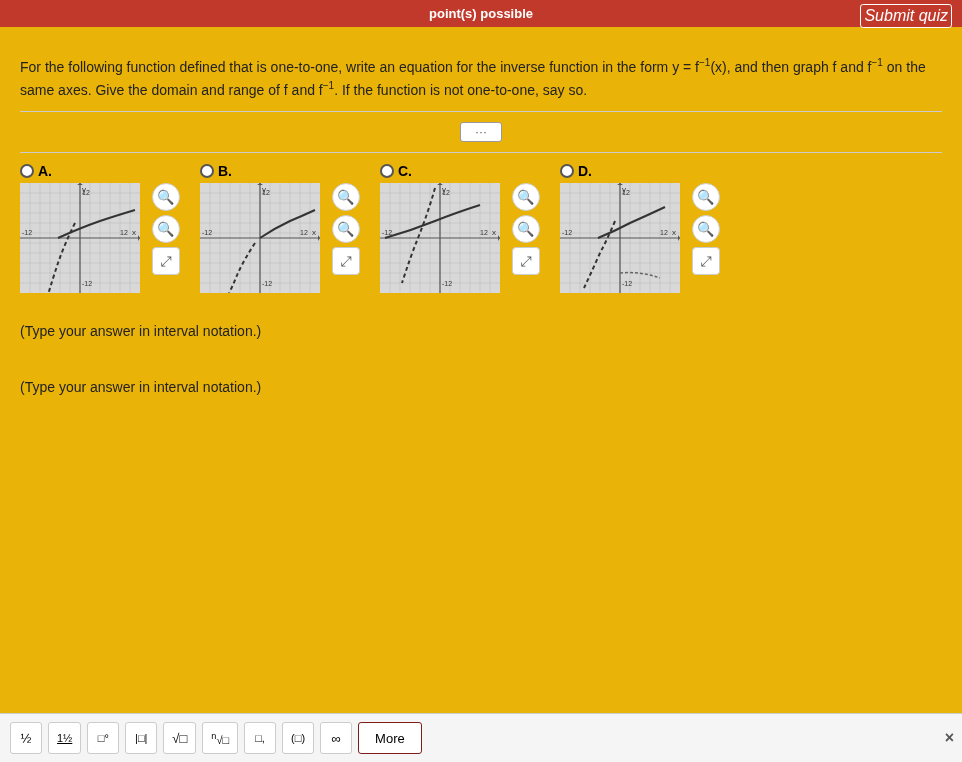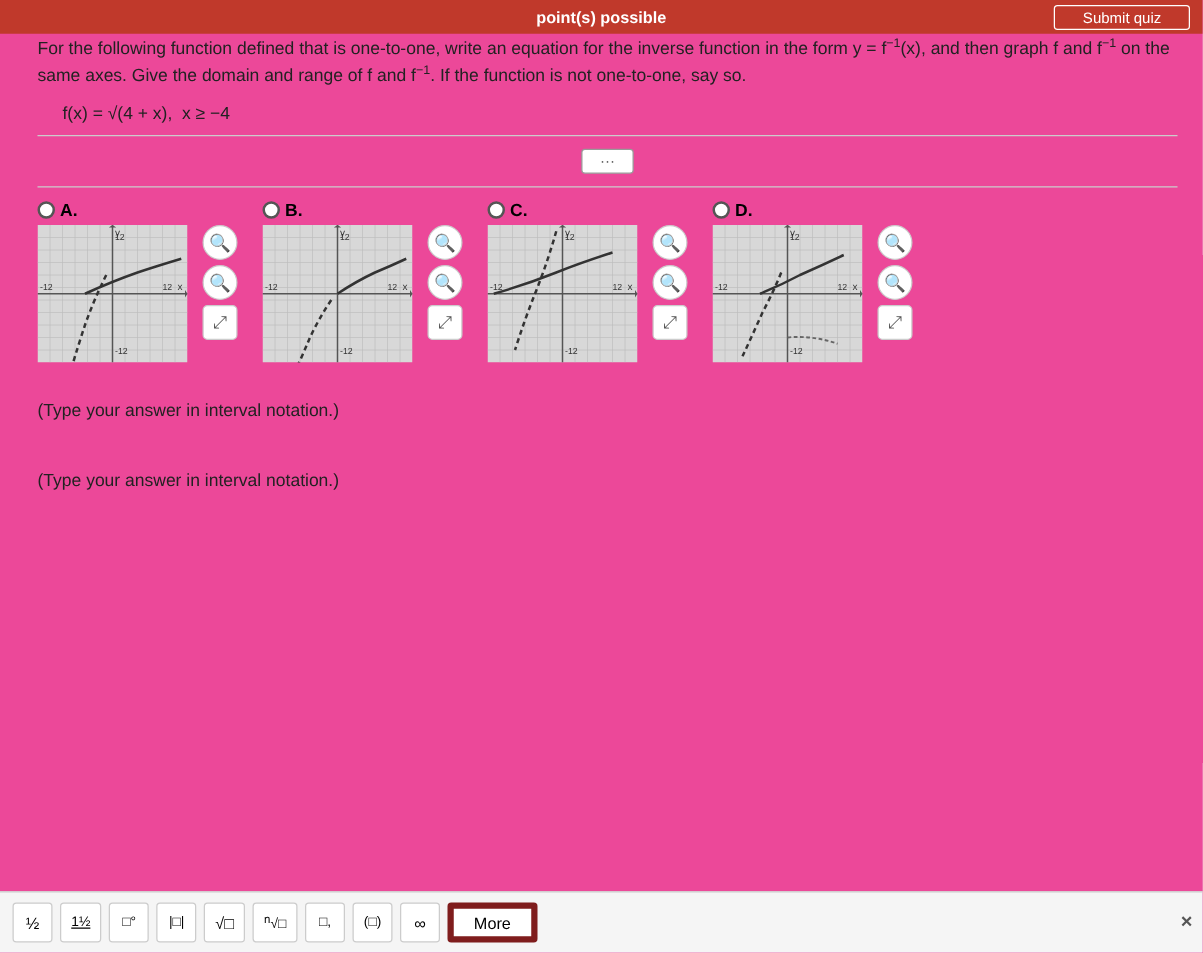--- a/index.html
+++ b/index.html
@@ -10,52 +10,52 @@
       display: flex;
       justify-content: center;
       align-items: center;
       width: 962px;
       height: 762px;
       overflow: hidden;
     }
     .main-container {
       width: 962px;
       height: 762px;
-      background: #ec4899;
+      background: #eab308;
       display: flex;
       flex-direction: column;
       position: relative;
     }
     .top-bar {
       background: #c0392b;
       color: white;
       text-align: center;
       padding: 6px 0;
       font-size: 13px;
       font-weight: bold;
       position: relative;
     }
     .top-bar .submit-btn {
       position: absolute;
       right: 10px;
       top: 4px;
       background: #c0392b;
       border: 1px solid #fff;
       color: white;
-      padding: 2px 22px;
-      font-size: 12px;
+      padding: 2px 3px;
+      font-size: 16px;
       cursor: pointer;
       border-radius: 3px;
+      font-style: italic;
     }
     .content-area {
       flex: 1;
       overflow-y: auto;
-      padding: 0 20px;
+      padding: 28px 20px;
       position: relative;
-      margin-left: 10px;
     }
     .problem-text {
       line-height: 1.6;
       margin-bottom: 10px;
       color: #222;
     }
     .math-formula {
       font-size: 14px;
       margin: 8px 0 8px 20px;
       color: #222;
@@ -183,21 +183,21 @@
       font-size: 13px;
       border-radius: 3px;
       min-width: 32px;
       height: 32px;
       display: flex;
       align-items: center;
       justify-content: center;
     }
     .toolbar-btn-more {
       background: white;
-      border: 5px solid #7f1d1d;
+      border: 1px solid #7f1d1d;
       padding: 4px 16px;
       cursor: pointer;
       font-size: 13px;
       border-radius: 3px;
       height: 32px;
       display: flex;
       align-items: center;
       justify-content: center;
       font-weight: normal;
     }
@@ -230,23 +230,20 @@
     <button class="submit-btn">Submit quiz</button>
   </div>
 
   <div class="content-area">
 
     <p class="problem-text">
       For the following function defined that is one-to-one, write an equation for the inverse function in the form
       y = f<span class="superscript">−1</span>(x), and then graph f and f<span class="superscript">−1</span> on the same axes. Give the domain and range of f and f<span class="superscript">−1</span>. If the function is not one-to-one, say so.
     </p>
 
-    <div class="math-formula">
-      f(x) = √(4 + x),&nbsp; x ≥ −4
-    </div>
 
     <hr class="divider">
     <button class="expand-btn">···</button>
     <hr class="divider">
 
 
     <div class="options-row">
 
       <div class="option-item">
         <div class="option-label-row">

